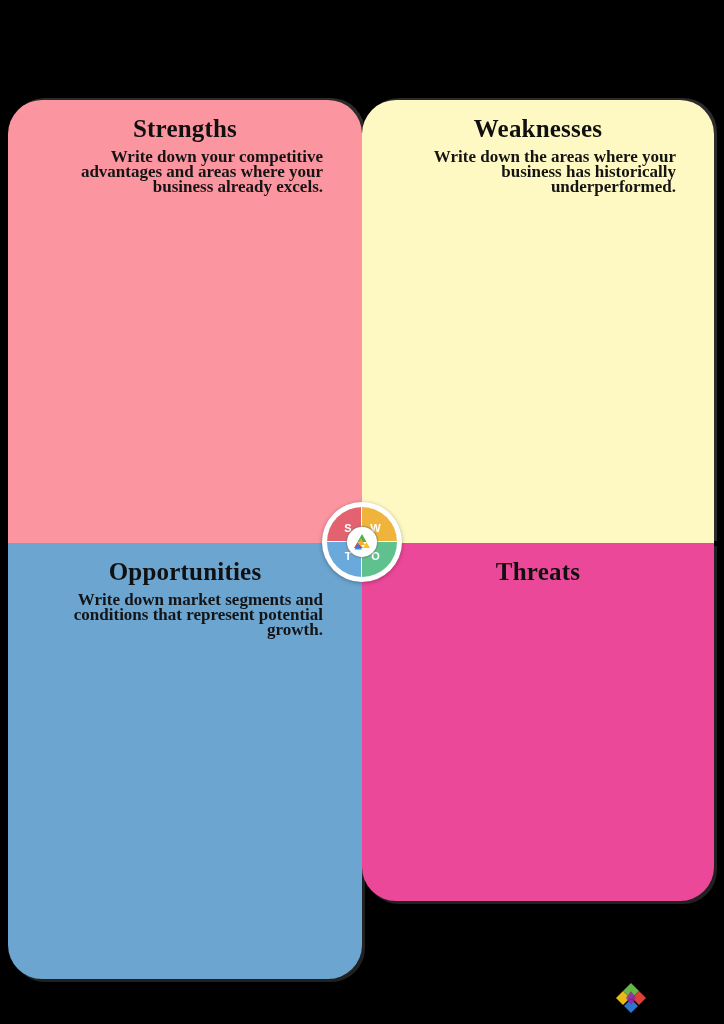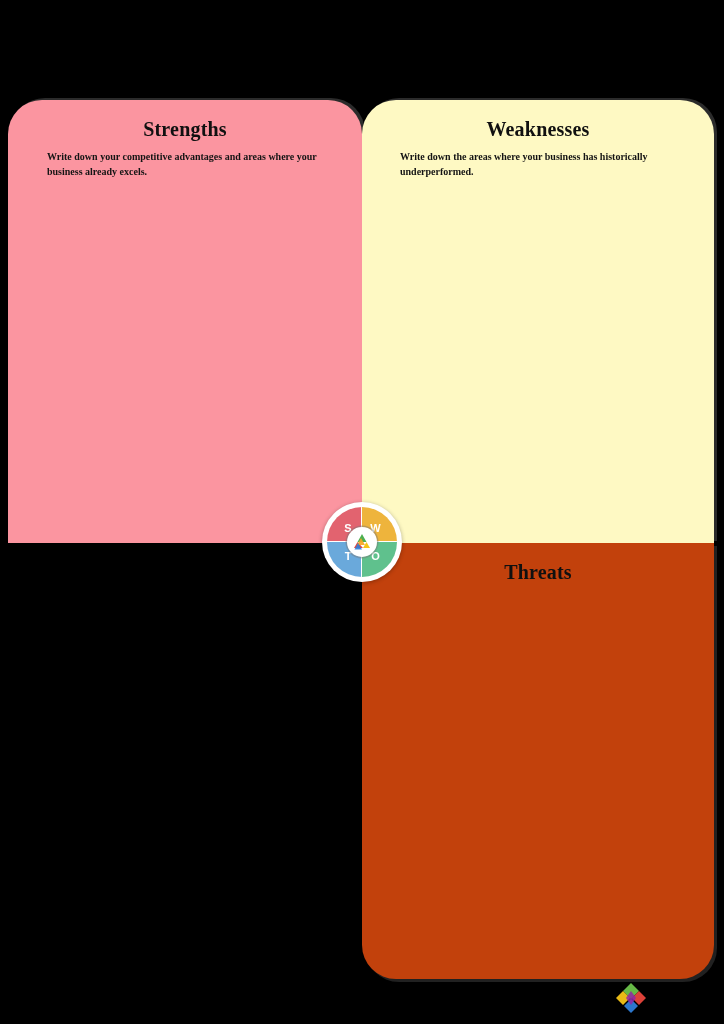--- a/index.html
+++ b/index.html
@@ -60,43 +60,43 @@
     height: 436px;
     background: #6ba5d0;
     border-bottom-left-radius: 34px;
     border-bottom-right-radius: 34px;
     box-shadow: 3px 3px 0 rgba(255,255,255,0.13);
   }
   .quad-threats {
     left: 362px;
     top: 543px;
     width: 352px;
-    height: 436px;
-    background: #c2410c;
+    height: 358px;
+    background: #ec4899;
     border-bottom-left-radius: 34px;
     border-bottom-right-radius: 34px;
     box-shadow: 3px 3px 0 rgba(255,255,255,0.13);
   }
 
   .quad-title {
     text-align: center;
     font-family: "Liberation Serif", serif;
     font-weight: bold;
-    font-size: 20px;
+    font-size: 25px;
     line-height: 30px;
     color: #101010;
     letter-spacing: 0.2px;
     margin: 0 0 5px 0;
   }
 
   .quad-desc {
-    text-align: left;
+    text-align: right;
     font-family: "Liberation Serif", serif;
     font-weight: bold;
-    font-size: 10px;
+    font-size: 17px;
     line-height: 15px;
     color: #141414;
     margin: 4px auto;
     max-width: 276px;
   }
 
   
   #center-badge {
     position: absolute;
     left: 322px;
@@ -184,20 +184,24 @@
   <div class="quad quad-strengths">
     <div class="quad-title">Strengths</div>
     <div class="quad-desc">Write down your competitive advantages and areas where your business already excels.</div>
   </div>
 
   <div class="quad quad-weaknesses">
     <div class="quad-title">Weaknesses</div>
     <div class="quad-desc">Write down the areas where your business has historically underperformed.</div>
   </div>
 
+  <div class="quad quad-opportunities">
+    <div class="quad-title">Opportunities</div>
+    <div class="quad-desc">Write down market segments and conditions that represent potential growth.</div>
+  </div>
 
   <div class="quad quad-threats">
     <div class="quad-title">Threats</div>
   </div>
 
   <div id="center-badge">
     <div class="badge-dial">
 
       <div class="badge-seg seg-s">
         <span class="seg-letter">S</span>

